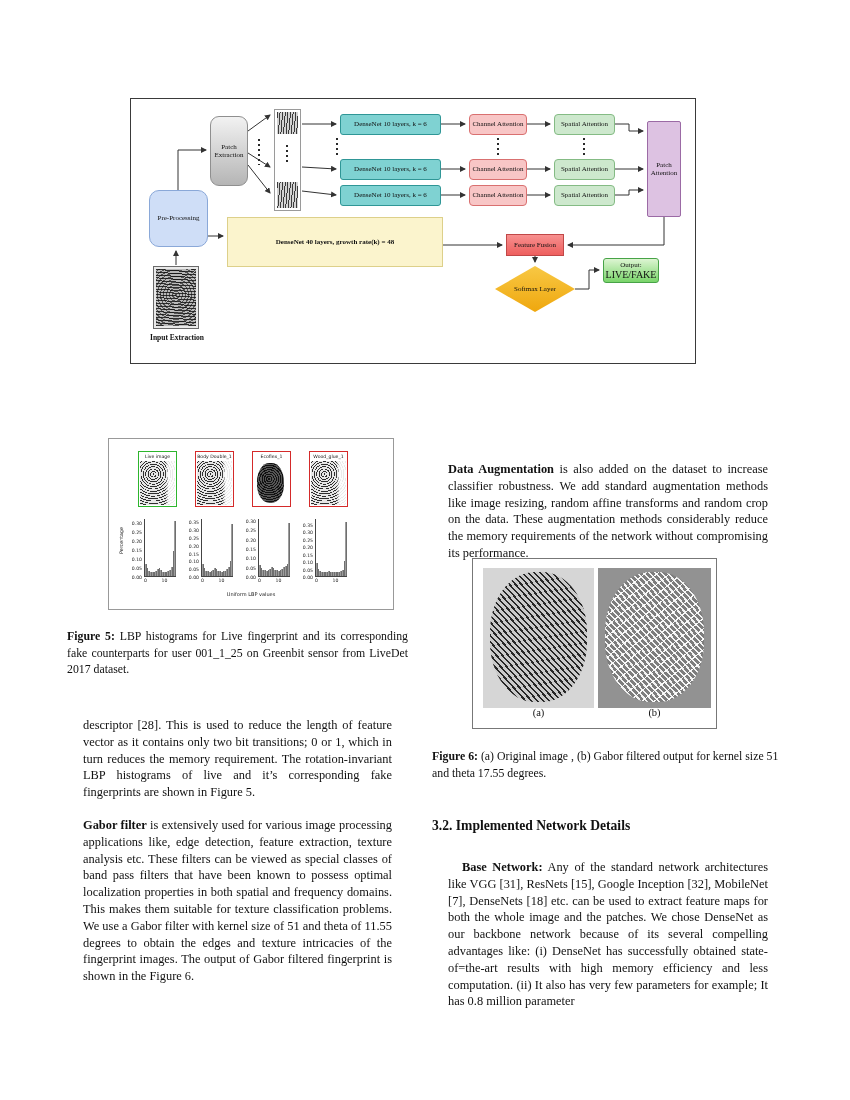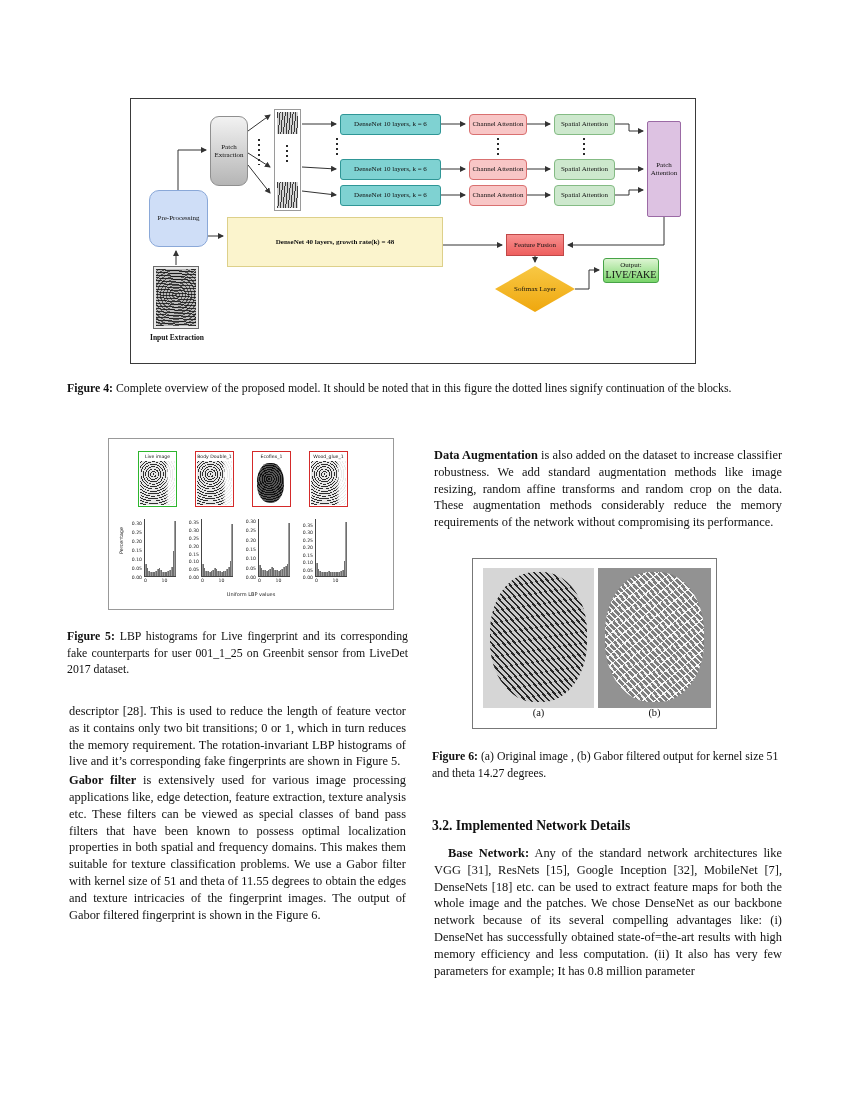--- a/index.html
+++ b/index.html
@@ -33,21 +33,21 @@
      background:repeating-linear-gradient(95deg,#3c3c3c 0 1px,#d4d4d4 1px 2.6px);}
   .strip .p1{top:2px;height:22px;}
   .strip .p2{bottom:2px;height:26px;}
   .vdots{position:absolute;width:2px;background:repeating-linear-gradient(#2a2a2a 0 2px,transparent 2px 5px);}
   .fig4 svg{position:absolute;left:0;top:0;}
 
   
   .caption{position:absolute;font-size:11.8px;line-height:16.6px;text-align:justify;}
   .caption b{font-weight:bold;}
   .colblock{position:absolute;font-size:12.4px;line-height:16.8px;text-align:justify;}
-  .colblock p{margin:2px;}
+  .colblock p{margin:16px;}
   .indent{text-indent:14px;}
   .sechead{position:absolute;font-weight:bold;font-size:13.6px;}
 
   
   .fig5{position:absolute;left:108px;top:438px;width:284px;height:170px;border:1px solid #999;background:#fff;}
   .panel{position:absolute;top:12px;width:39px;height:56px;border:1.5px solid;background:#fff;box-sizing:border-box;}
   .panel .ptitle{height:9px;font-size:4.6px;text-align:center;line-height:9px;
       font-family:"DejaVu Sans",sans-serif;white-space:nowrap;overflow:hidden;}
   .panel .print{position:absolute;left:1px;right:1px;top:9px;bottom:1px;
       background:linear-gradient(90deg,transparent 0 72%,rgba(255,255,255,0.9) 82% 100%),
@@ -152,23 +152,20 @@
       <span class="out2">LIVE/FAKE</span>
     </div>
 
     <div class="vdots" style="left:127px;top:40px;height:26px"></div>
     <div class="vdots" style="left:155px;top:46px;height:20px"></div>
     <div class="vdots" style="left:205px;top:39px;height:18px"></div>
     <div class="vdots" style="left:366px;top:39px;height:18px"></div>
     <div class="vdots" style="left:452px;top:39px;height:18px"></div>
   </div>
 
-  <div class="caption" style="left:67px;top:380px;width:717px">
-    <b>Figure 4:</b><span> Complete overview of the proposed model. It should be noted that in this figure the dotted lines signify continuation of the blocks.</span>
-  </div>
 
   <div class="fig5">
     <div class="panel" style="left: 29px; border-color: rgb(45, 181, 45);">
       <div class="ptitle">Live image</div>
       <div class="print"></div>
     </div>
     <div class="panel" style="left: 86px; border-color: rgb(212, 42, 42);">
       <div class="ptitle">Body Double_1</div>
       <div class="print"></div>
     </div>
@@ -354,21 +351,21 @@
         <div class="oval"></div>
       </div>
     <div class="fp6 fp6b">
         <div class="oval"></div>
       </div>
     <div class="fp6lab" style="left:10px">(a)</div>
     <div class="fp6lab" style="left:126px">(b)</div>
   </div>
 
   <div class="caption" style="left:432px;top:748px;width:352px;text-align:left">
-    <b>Figure 6:</b><span> (a) Original image , (b) Gabor filtered output for kernel size 51 and theta 14.27 degrees.</span>
+    <b>Figure 6:</b><span> (a) Original image , (b) Gabor filtered output for kernel size 51 and theta 17.55 degrees.</span>
   </div>
 
   <div class="sechead" style="left:432px;top:818px">3.2. Implemented Network Details</div>
 
   <div class="colblock" style="left:432px;top:843px;width:352px">
     <p class="indent"><b>Base Network:</b><span> Any of the standard network architectures like VGG [31], ResNets [15], Google Inception [32], MobileNet [7], DenseNets [18] etc. can be used to extract feature maps for both the whole image and the patches. We chose DenseNet as our backbone network because of its several compelling advantages like: (i) DenseNet has successfully obtained state-of=the-art results with high memory efficiency and less computation. (ii) It also has very few parameters for example; It has 0.8 million parameter</span></p>
   </div>
 
 </div>
 

